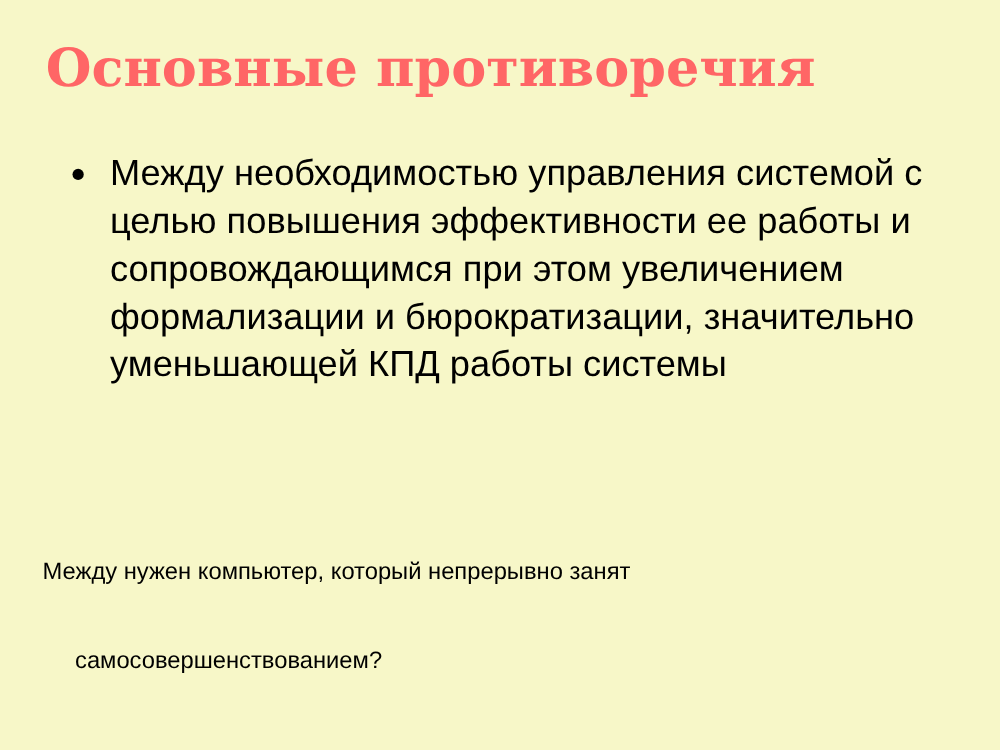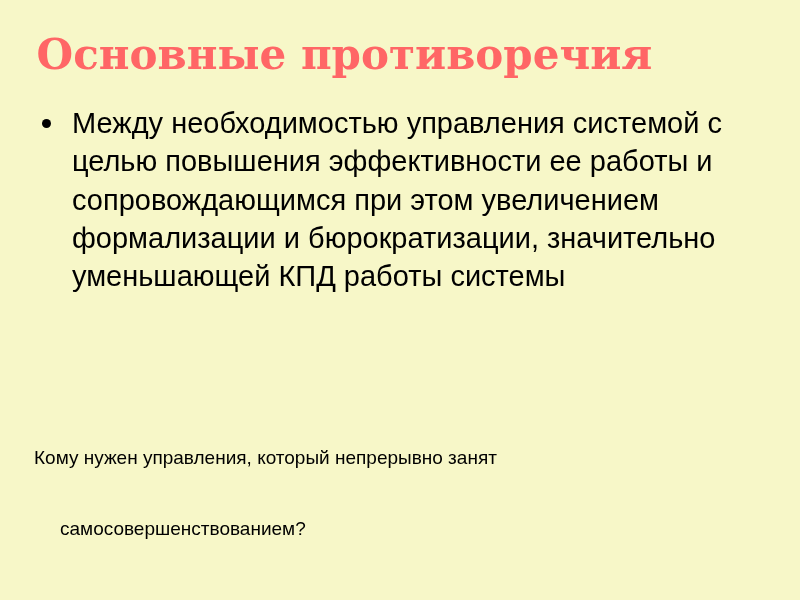--- a/index.html
+++ b/index.html
@@ -30,21 +30,21 @@
     font-size: 42px;
     font-weight: bold;
     letter-spacing: 0px;
     line-height: 1.1;
   }
   .body-list {
     position: absolute;
     top: 104px;
     left: 30px;
     width: 730px;
-    margin: 0;
+    margin: 16px;
     padding: 0;
     list-style: none;
   }
   .bullet-item {
     position: relative;
     padding-left: 42px;
     font-size: 29px;
     line-height: 1.32;
     color: #000000;
     font-family: "Liberation Sans", sans-serif;
@@ -83,17 +83,17 @@
   <div class="slide-title">Основные противоречия</div>
 
   <ul class="body-list">
     <li class="bullet-item">
       <span class="dot"></span>
       <span>Между необходимостью управления системой с целью повышения эффективности ее работы и сопровождающимся при этом увеличением формализации и бюрократизации, значительно уменьшающей КПД работы системы</span>
     </li>
   </ul>
 
   <div class="sub-note">
-    <span>Кому нужен управления,  который непрерывно занят</span>
+    <span>Между нужен компьютер,  который непрерывно занят</span>
     <span class="cont">самосовершенствованием?</span>
   </div>
 
 </div>
 
 </body></html>

